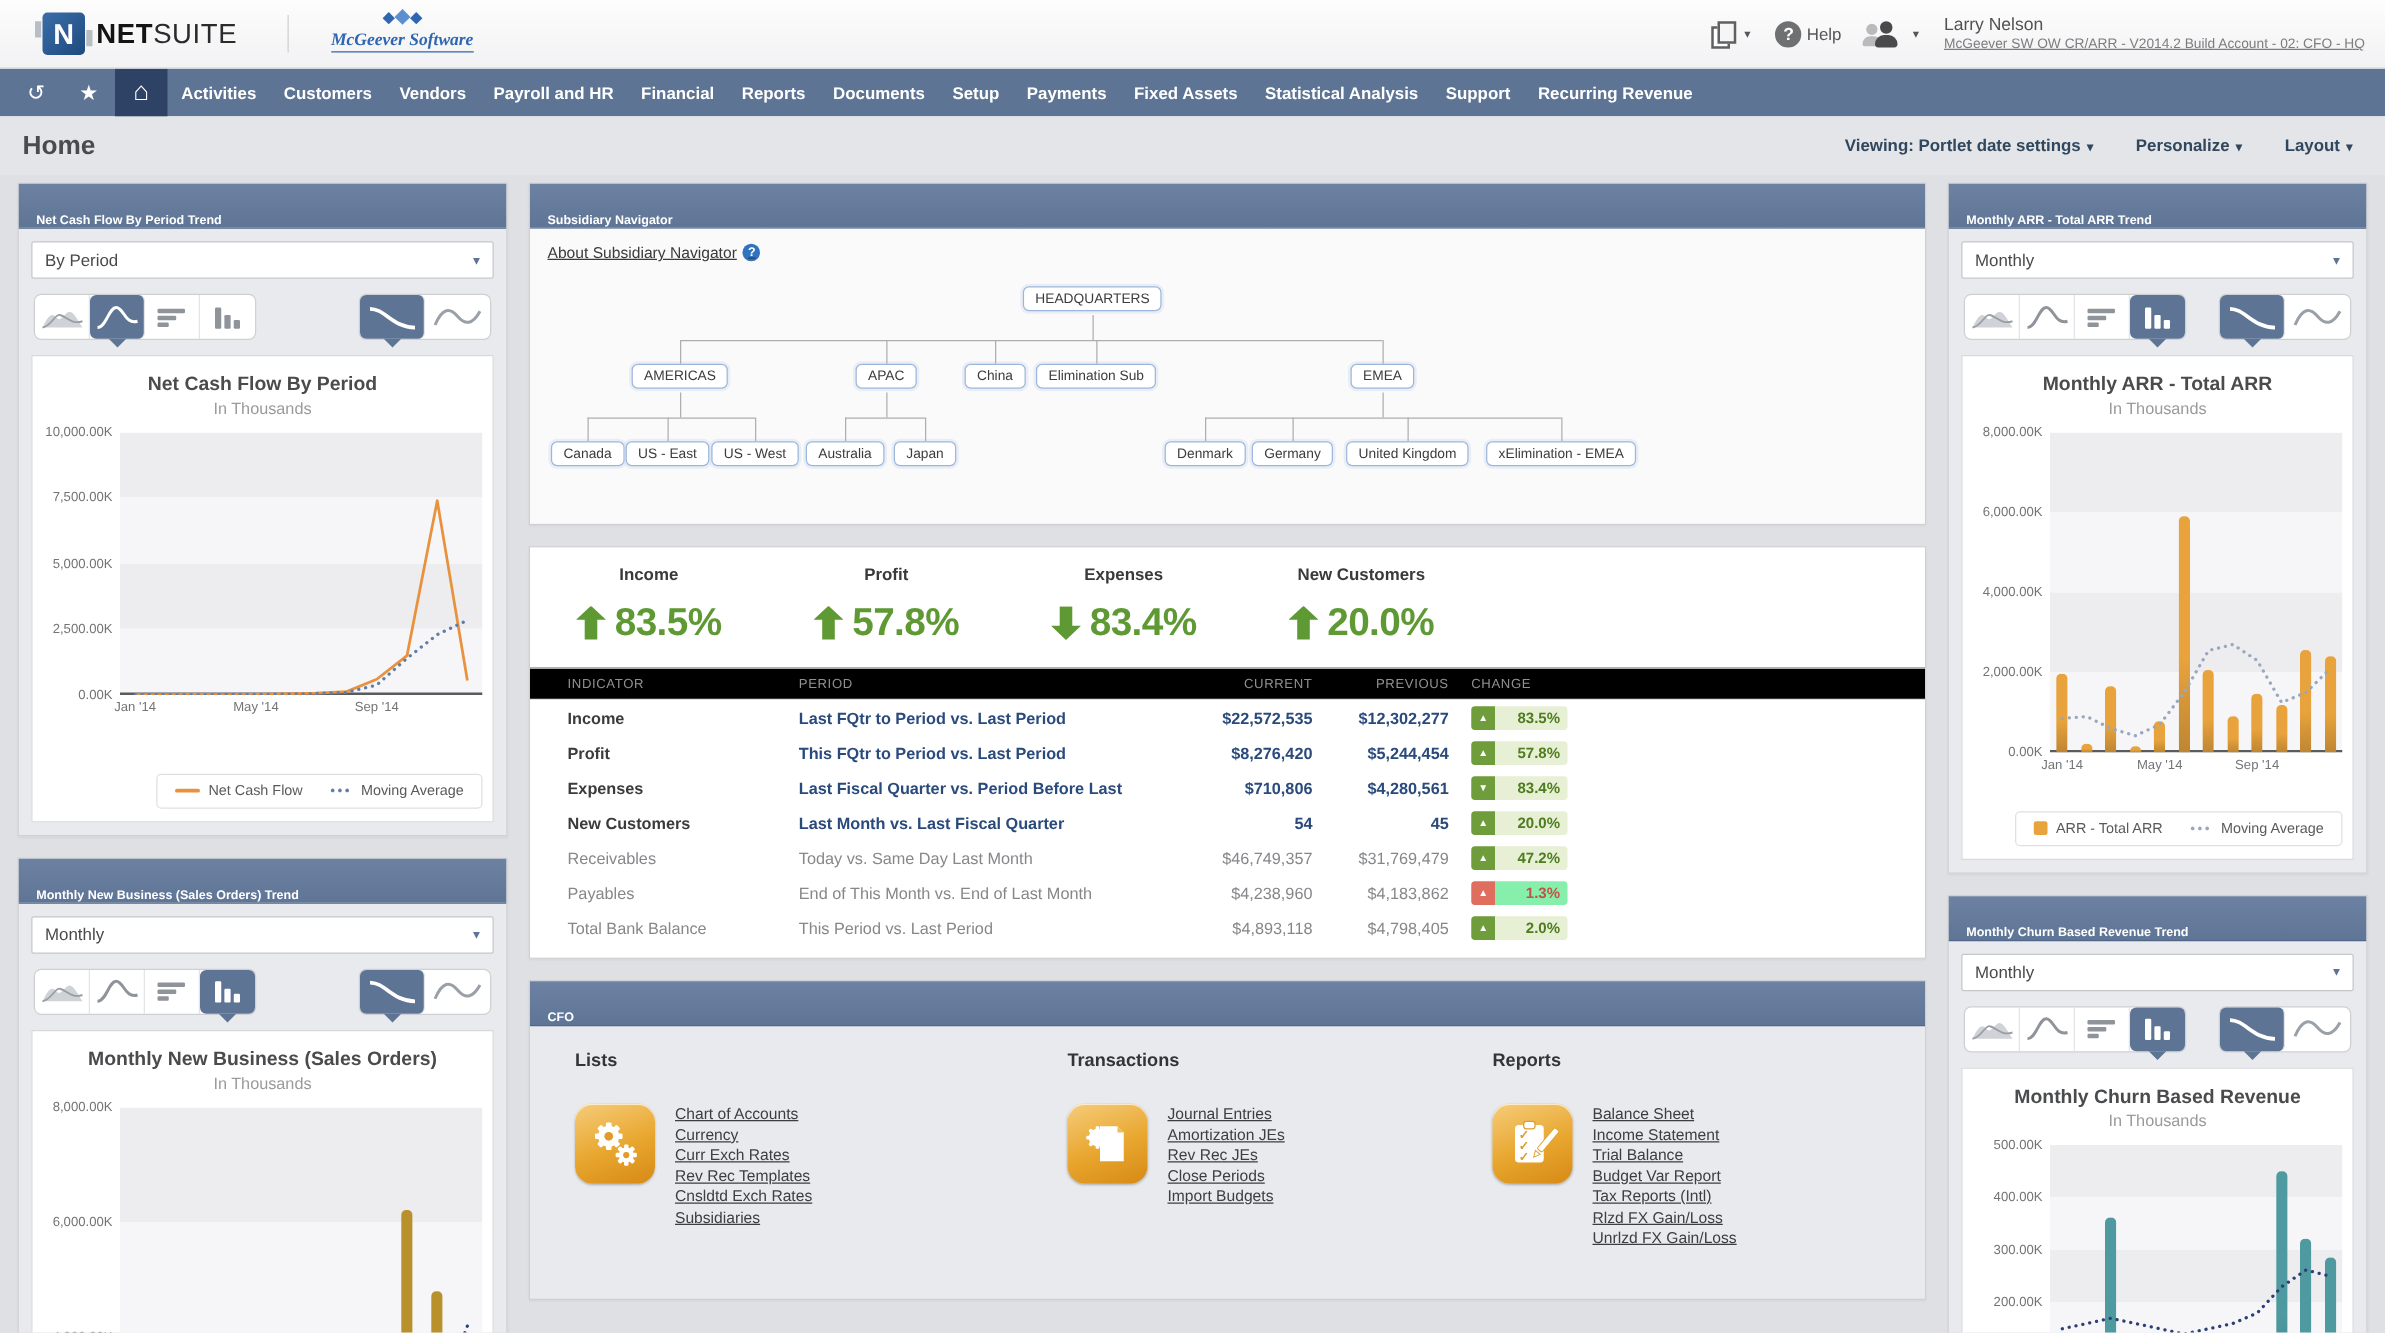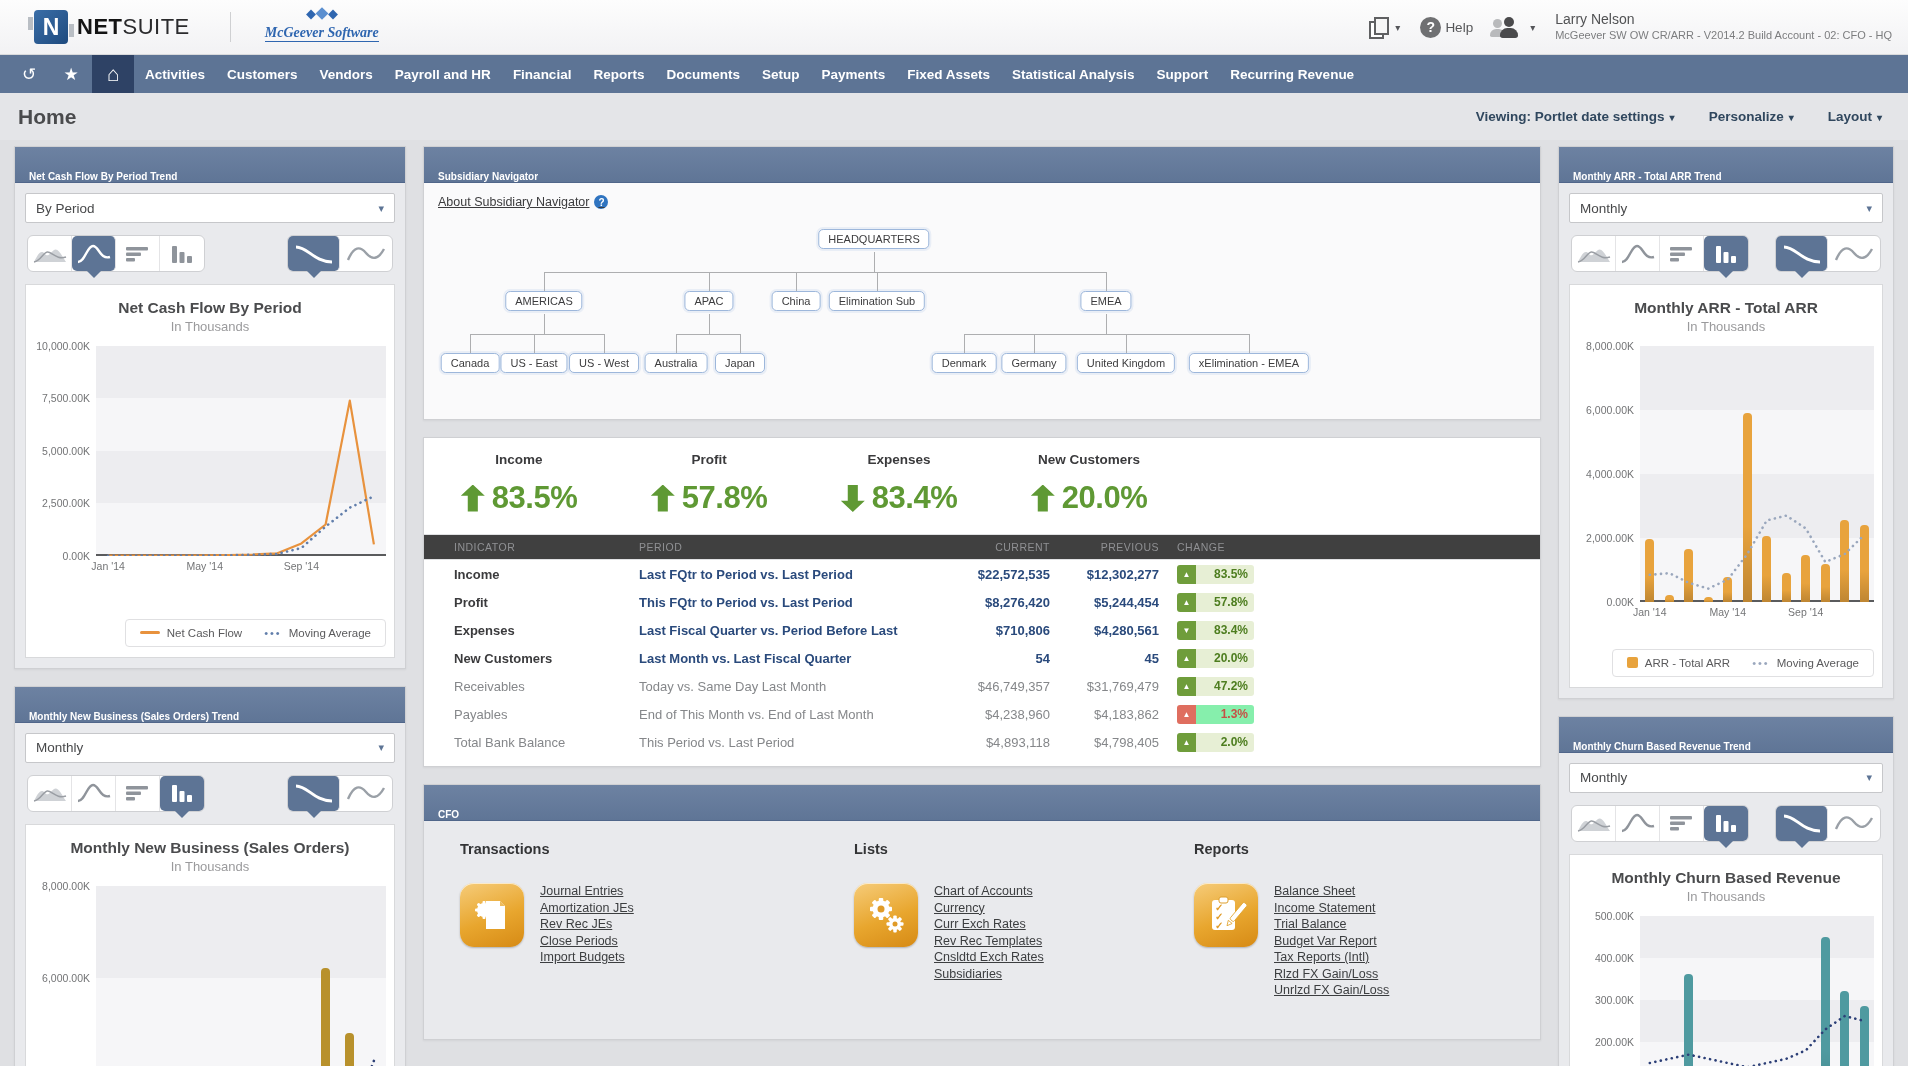--- a/index.html
+++ b/index.html
@@ -38,21 +38,21 @@
   .qmark { width:21px; height:21px; border-radius:50%; background:#6f7072; color:#fff; font-weight:bold;
     font-size:14px; display:flex; align-items:center; justify-content:center; }
   .help-label { color:#555658; font-size:13.5px; }
   .person { width:30px; height:21px; position:relative; display:inline-block; }
   .person::before { content:''; position:absolute; left:11px; top:0; width:10px; height:10px; border-radius:50%; background:#4a4a4c; }
   .person::after  { content:''; position:absolute; left:7px; top:11px; width:18px; height:10px; border-radius:8px 8px 3px 3px; background:#4a4a4c; }
   .ghost { position:absolute; left:0; top:2px; width:9px; height:9px; border-radius:50%; background:#b9babc; }
   .ghost::after { content:''; position:absolute; left:-3px; top:10px; width:15px; height:8px; border-radius:7px 7px 2px 2px; background:#b9babc; }
   .user-text { line-height:1.25; }
   .user-name { font-size:14px; color:#515254; }
-  .user-account { font-size:11px; color:#7c7d7f; }
+  .user-account { font-size:11px; color:#7c7d7f;text-decoration:underline; }
 
   
   .navbar { height:38px; background:#5d7495; display:flex; align-items:stretch; padding:0 8px; }
   .nav-tile { width:42px; display:flex; align-items:center; justify-content:center; color:#fff; font-size:17px; cursor:pointer; }
   .nav-tile.home { background:#2e4265; font-size:21px; }
   .nav-item { display:flex; align-items:center; padding:0 11px; color:#fff; font-weight:bold; font-size:13.5px; white-space:nowrap; }
 
   
   .home-row { height:47px; background:#e4e5e8; display:flex; align-items:center; padding:0 18px; }
   .page-title { font-size:21px; font-weight:bold; color:#4a4b4d; }
@@ -128,21 +128,21 @@
   .kpi-valrow { display:flex; align-items:center; justify-content:center; gap:7px; margin-top:13px; }
   .kpi-arrow { width:24px; height:27px; background:#5f9934; display:inline-block;
     clip-path:polygon(50% 0,100% 42%,71% 42%,71% 100%,29% 100%,29% 42%,0 42%); }
   .kpi-arrow.down { transform:scaleY(-1); }
   .kpi-value { font-size:31px; font-weight:bold; color:#5f9934; letter-spacing:-.5px; }
   .kpi-table { margin-top:18px; }
   .krow { display:grid; grid-template-columns:185px 319px 92px 109px 130px; align-items:center;
     height:28px; padding-left:30px; font-size:13px; }
   .krow .c3,.krow .c4 { text-align:right; }
   .krow .c5 { margin-left:18px; }
-  .khead { background:#404040; border-top:1px solid #e0e1e3; border-bottom:1px solid #e0e1e3;
+  .khead { background:#000000; border-top:1px solid #e0e1e3; border-bottom:1px solid #e0e1e3;
     height:26px; font-size:10.5px; letter-spacing:.5px; color:#909194; }
   .khead .c3,.khead .c4 { text-align:right; }
   .krow.emph .c1 { color:#3b3b3d; font-weight:bold; }
   .krow.emph .c2,.krow.emph .c3,.krow.emph .c4 { color:#2a4a7c; font-weight:bold; }
   .krow.muted .c1,.krow.muted .c2,.krow.muted .c3,.krow.muted .c4 { color:#85878a; }
   .chip { display:flex; align-items:center; }
   .chip-ar { width:19px; height:19px; border-radius:3px 0 0 3px; color:#fff; font-size:8px;
     display:flex; align-items:center; justify-content:center; }
   .chip-val { width:58px; height:19px; border-radius:0 3px 3px 0; font-weight:bold; font-size:12px;
     text-align:right; padding-right:6px; line-height:19px; }
@@ -570,47 +570,20 @@
           </div>
       </div>
     </section>
 
     <section class="portlet">
       <div class="portlet-header">
           <span>CFO</span>
         </div>
       <div class="cfo-body" id="cfo-body">
           <div class="cfo-col">
-            <div class="cfo-heading">Transactions</div>
-            <div class="cfo-content">
-              <div class="cfo-icon">
-                <svg width="42" height="42" viewBox="0 0 42 42">
-                  <rect x="-1.5" y="-9" width="3" height="6" rx="1" fill="#fff" transform="translate(13 16) rotate(0)"></rect>
-                  <rect x="-1.5" y="-9" width="3" height="6" rx="1" fill="#fff" transform="translate(13 16) rotate(45)"></rect>
-                  <rect x="-1.5" y="-9" width="3" height="6" rx="1" fill="#fff" transform="translate(13 16) rotate(90)"></rect>
-                  <rect x="-1.5" y="-9" width="3" height="6" rx="1" fill="#fff" transform="translate(13 16) rotate(135)"></rect>
-                  <rect x="-1.5" y="-9" width="3" height="6" rx="1" fill="#fff" transform="translate(13 16) rotate(180)"></rect>
-                  <rect x="-1.5" y="-9" width="3" height="6" rx="1" fill="#fff" transform="translate(13 16) rotate(225)"></rect>
-                  <rect x="-1.5" y="-9" width="3" height="6" rx="1" fill="#fff" transform="translate(13 16) rotate(270)"></rect>
-                  <rect x="-1.5" y="-9" width="3" height="6" rx="1" fill="#fff" transform="translate(13 16) rotate(315)"></rect>
-                  <circle cx="13" cy="16" r="7" fill="#fff"></circle>
-                  <polygon points="15,7 29,7 34,12 34,35 15,35" fill="#fff"></polygon>
-                  <polygon points="29,7 29,12 34,12" fill="#eebc5e"></polygon>
-                </svg>
-              </div>
-              <div class="cfo-links">
-                <a class="cfo-link">Journal Entries</a>
-                <a class="cfo-link">Amortization JEs</a>
-                <a class="cfo-link">Rev Rec JEs</a>
-                <a class="cfo-link">Close Periods</a>
-                <a class="cfo-link">Import Budgets</a>
-              </div>
-            </div>
-          </div>
-          <div class="cfo-col">
             <div class="cfo-heading">Lists</div>
             <div class="cfo-content">
               <div class="cfo-icon">
                 <svg width="42" height="42" viewBox="0 0 42 42">
                   <rect x="-2.25" y="-11" width="4.5" height="6" rx="1" fill="#fff" transform="translate(16 15) rotate(0)"></rect>
                   <rect x="-2.25" y="-11" width="4.5" height="6" rx="1" fill="#fff" transform="translate(16 15) rotate(45)"></rect>
                   <rect x="-2.25" y="-11" width="4.5" height="6" rx="1" fill="#fff" transform="translate(16 15) rotate(90)"></rect>
                   <rect x="-2.25" y="-11" width="4.5" height="6" rx="1" fill="#fff" transform="translate(16 15) rotate(135)"></rect>
                   <rect x="-2.25" y="-11" width="4.5" height="6" rx="1" fill="#fff" transform="translate(16 15) rotate(180)"></rect>
                   <rect x="-2.25" y="-11" width="4.5" height="6" rx="1" fill="#fff" transform="translate(16 15) rotate(225)"></rect>
@@ -634,20 +607,47 @@
                 <a class="cfo-link">Chart of Accounts</a>
                 <a class="cfo-link">Currency</a>
                 <a class="cfo-link">Curr Exch Rates</a>
                 <a class="cfo-link">Rev Rec Templates</a>
                 <a class="cfo-link">Cnsldtd Exch Rates</a>
                 <a class="cfo-link">Subsidiaries</a>
               </div>
             </div>
           </div>
           <div class="cfo-col">
+            <div class="cfo-heading">Transactions</div>
+            <div class="cfo-content">
+              <div class="cfo-icon">
+                <svg width="42" height="42" viewBox="0 0 42 42">
+                  <rect x="-1.5" y="-9" width="3" height="6" rx="1" fill="#fff" transform="translate(13 16) rotate(0)"></rect>
+                  <rect x="-1.5" y="-9" width="3" height="6" rx="1" fill="#fff" transform="translate(13 16) rotate(45)"></rect>
+                  <rect x="-1.5" y="-9" width="3" height="6" rx="1" fill="#fff" transform="translate(13 16) rotate(90)"></rect>
+                  <rect x="-1.5" y="-9" width="3" height="6" rx="1" fill="#fff" transform="translate(13 16) rotate(135)"></rect>
+                  <rect x="-1.5" y="-9" width="3" height="6" rx="1" fill="#fff" transform="translate(13 16) rotate(180)"></rect>
+                  <rect x="-1.5" y="-9" width="3" height="6" rx="1" fill="#fff" transform="translate(13 16) rotate(225)"></rect>
+                  <rect x="-1.5" y="-9" width="3" height="6" rx="1" fill="#fff" transform="translate(13 16) rotate(270)"></rect>
+                  <rect x="-1.5" y="-9" width="3" height="6" rx="1" fill="#fff" transform="translate(13 16) rotate(315)"></rect>
+                  <circle cx="13" cy="16" r="7" fill="#fff"></circle>
+                  <polygon points="15,7 29,7 34,12 34,35 15,35" fill="#fff"></polygon>
+                  <polygon points="29,7 29,12 34,12" fill="#eebc5e"></polygon>
+                </svg>
+              </div>
+              <div class="cfo-links">
+                <a class="cfo-link">Journal Entries</a>
+                <a class="cfo-link">Amortization JEs</a>
+                <a class="cfo-link">Rev Rec JEs</a>
+                <a class="cfo-link">Close Periods</a>
+                <a class="cfo-link">Import Budgets</a>
+              </div>
+            </div>
+          </div>
+          <div class="cfo-col">
             <div class="cfo-heading">Reports</div>
             <div class="cfo-content">
               <div class="cfo-icon">
                 <svg width="42" height="42" viewBox="0 0 42 42">
                   <rect x="7" y="6" width="23" height="30" rx="3" fill="#fff"></rect>
                   <rect x="14" y="3" width="9" height="6" rx="2" fill="#fff" stroke="#dd9f2c" stroke-width="1"></rect>
                   <text x="10" y="17" font-size="10" fill="#e09b28" font-weight="bold">✓</text>
                   <text x="10" y="26" font-size="10" fill="#e09b28" font-weight="bold">✓</text>
                   <text x="10" y="35" font-size="10" fill="#e09b28" font-weight="bold">✓</text>
                   <g transform="rotate(40 31 21)">

